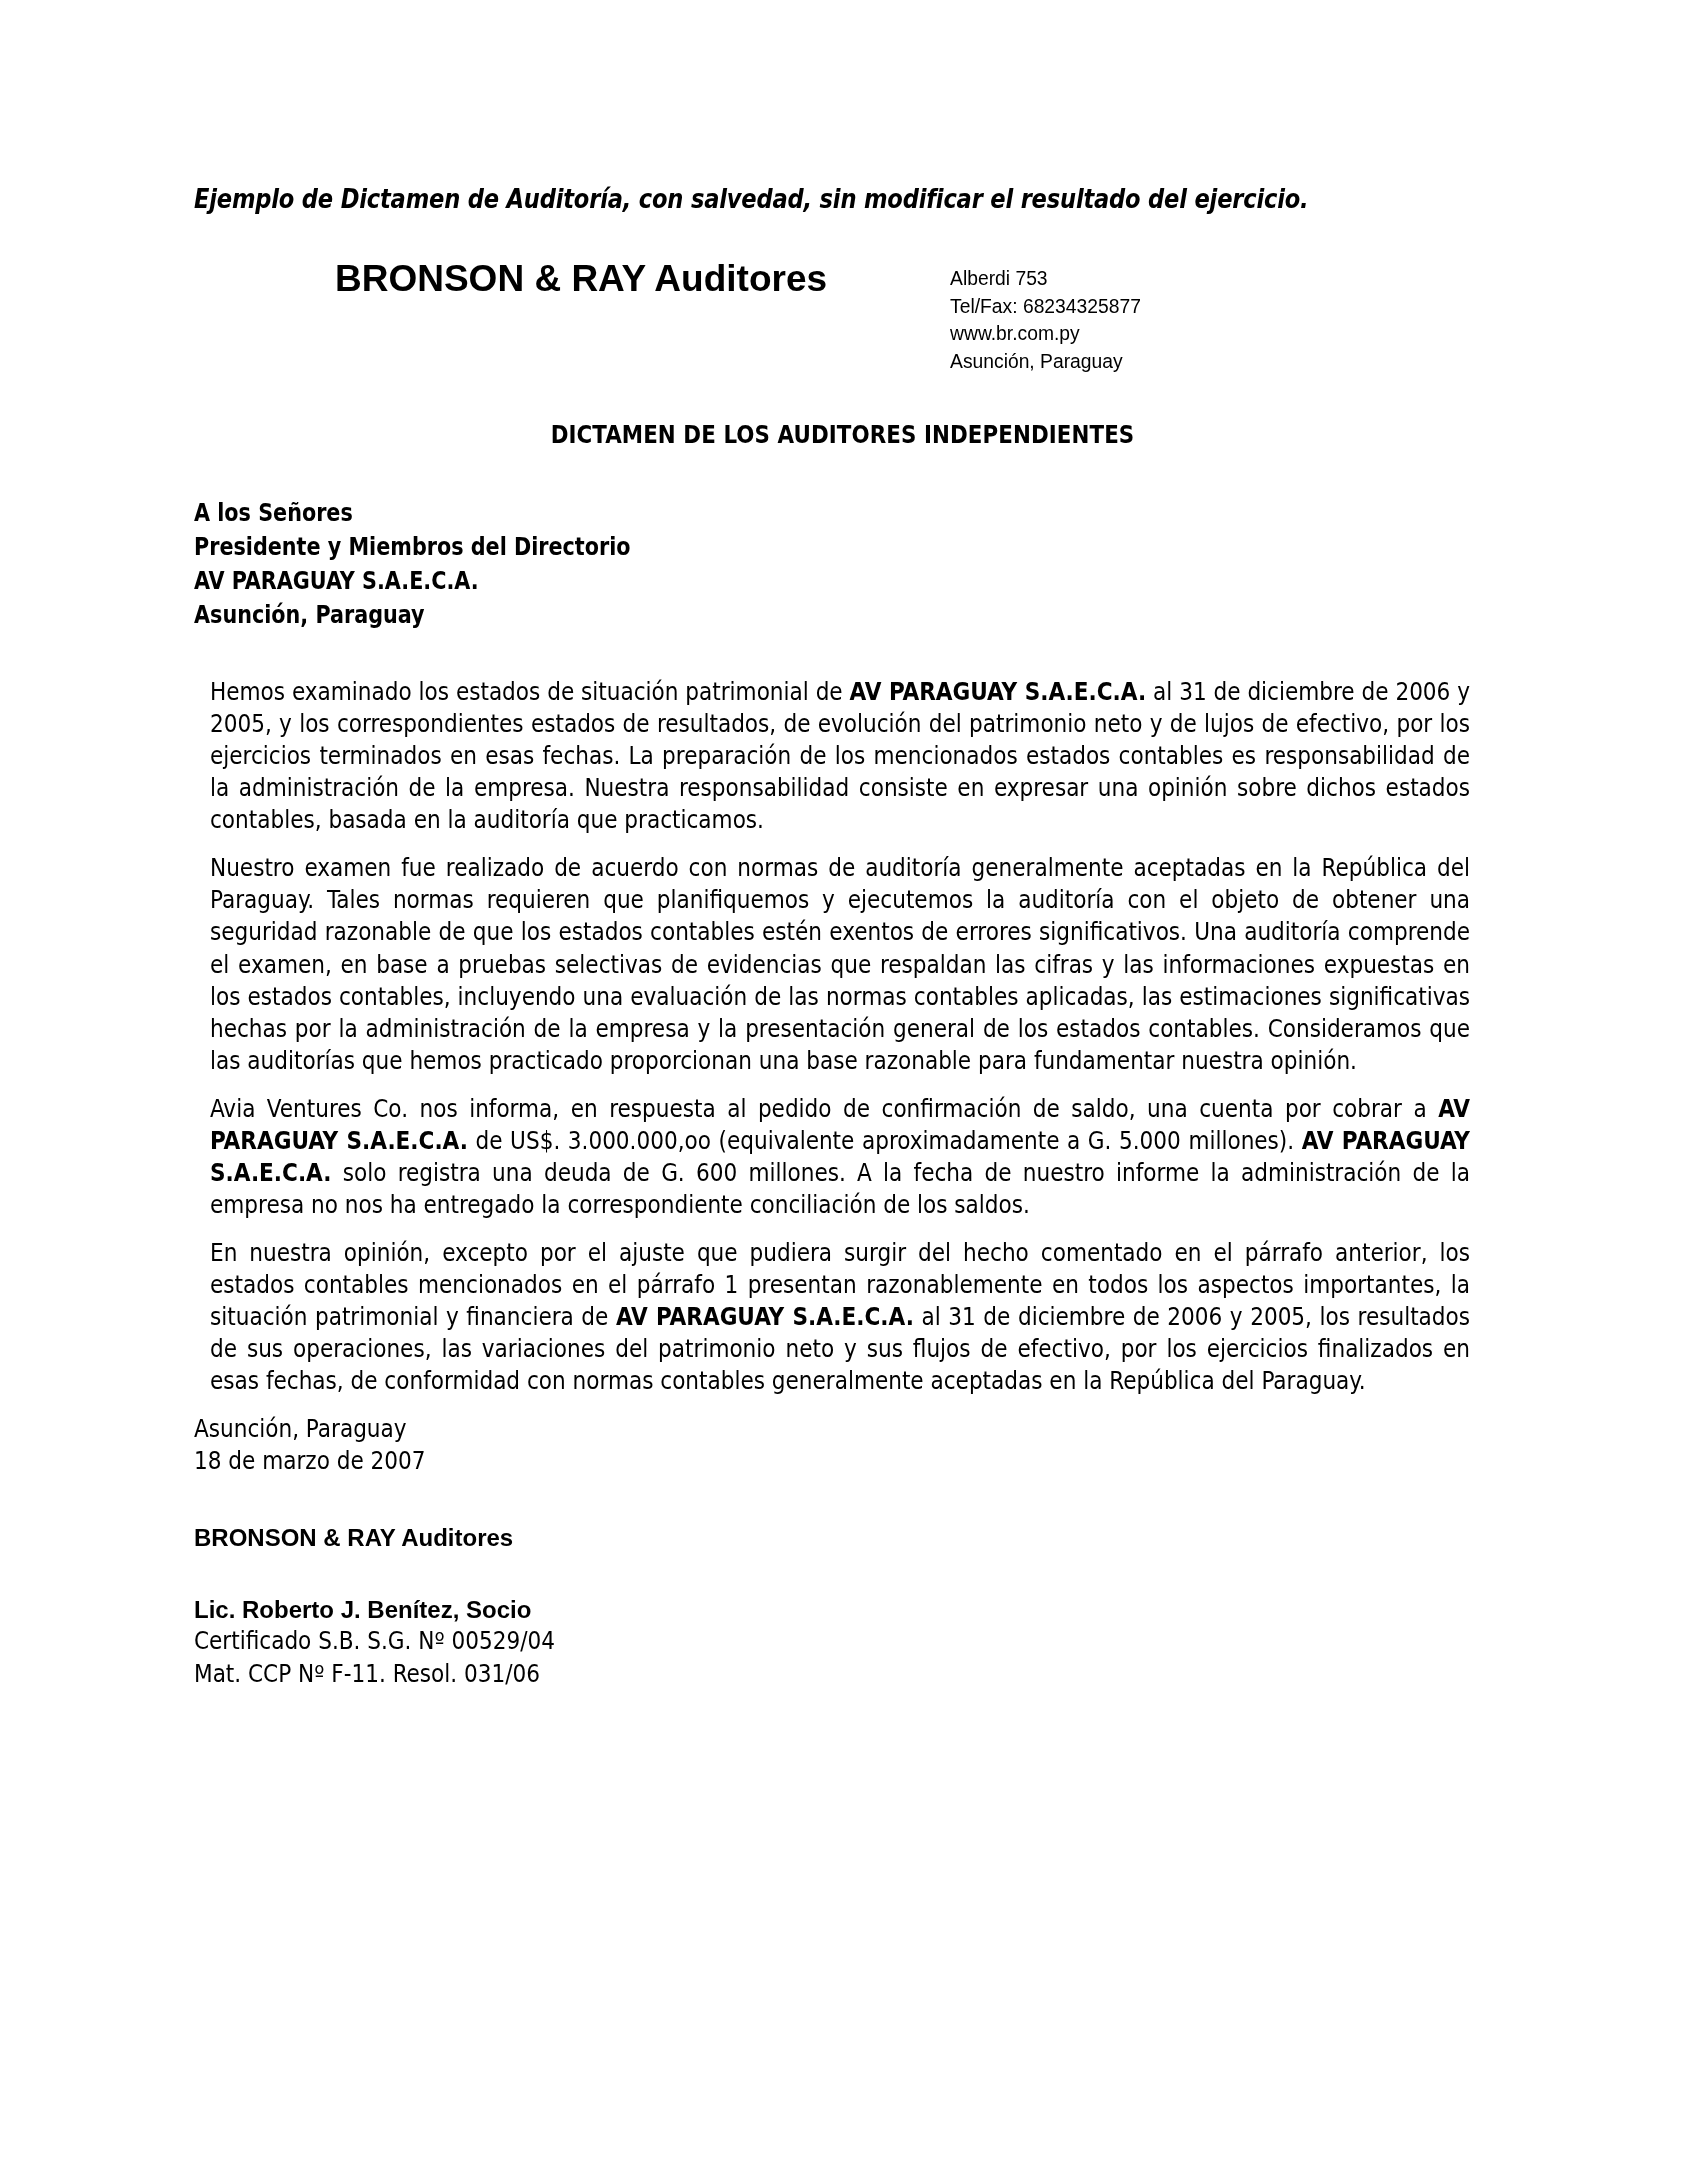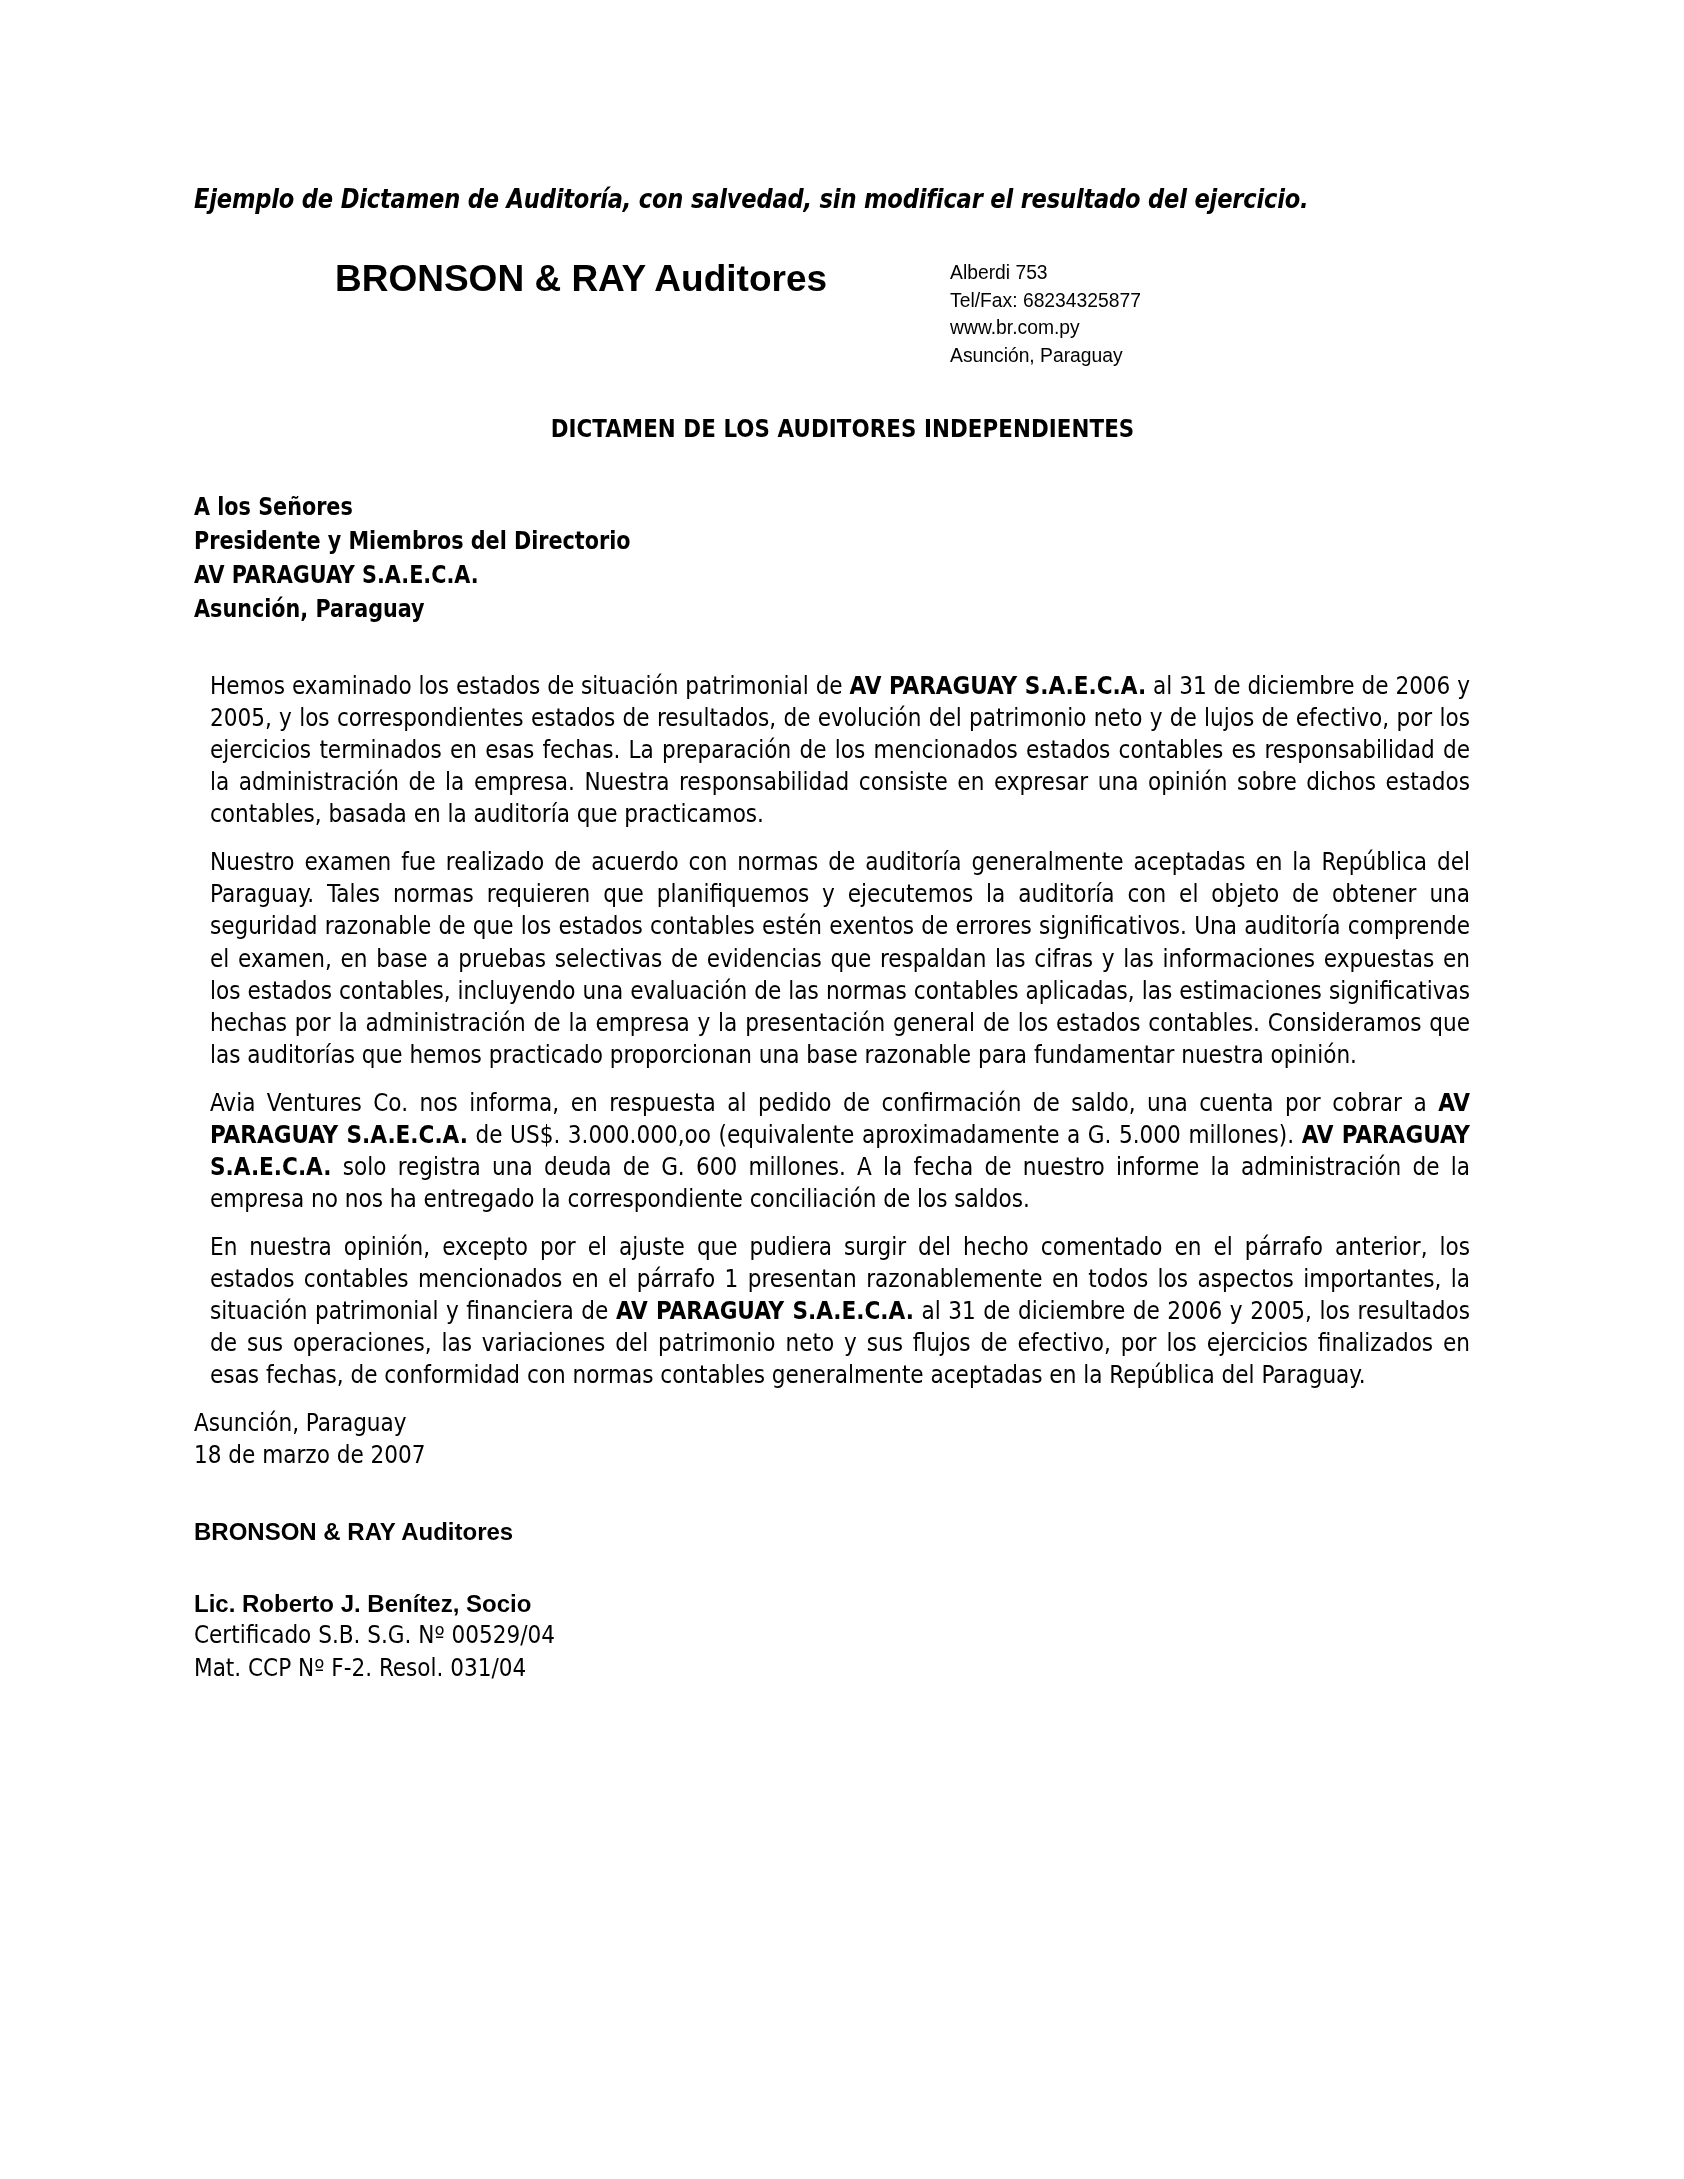--- a/index.html
+++ b/index.html
@@ -50,20 +50,21 @@
   .firm-name {
     font-family: "Liberation Sans", sans-serif;
     font-weight: bold;
     font-size: 37px;
     line-height: 1.1;
     margin-left: 141px;
     white-space: nowrap;
   }
   .address-block {
     margin-left: 123px;
+    margin-top: 6px;
     font-family: "Liberation Sans", sans-serif;
     font-size: 19.3px;
     line-height: 1.42;
     white-space: nowrap;
   }
 
   
   .section-heading {
     margin-top: 45px;
     text-align: center;
@@ -172,17 +173,17 @@
       <div>Asunción, Paraguay</div>
       <div>18 de marzo de 2007</div>
     </div>
 
     <div class="sig-firm">BRONSON &amp; RAY Auditores</div>
 
     <div class="sig-name">Lic. Roberto J. Benítez, Socio</div>
 
     <div class="sig-line">Certificado S.B. S.G. Nº 00529/04</div>
 
-    <div class="sig-line">Mat. CCP Nº F-2. Resol. 031/04</div>
+    <div class="sig-line">Mat. CCP Nº F-11. Resol. 031/06</div>
 
   </div>
 </div>
 
 
 </body></html>

